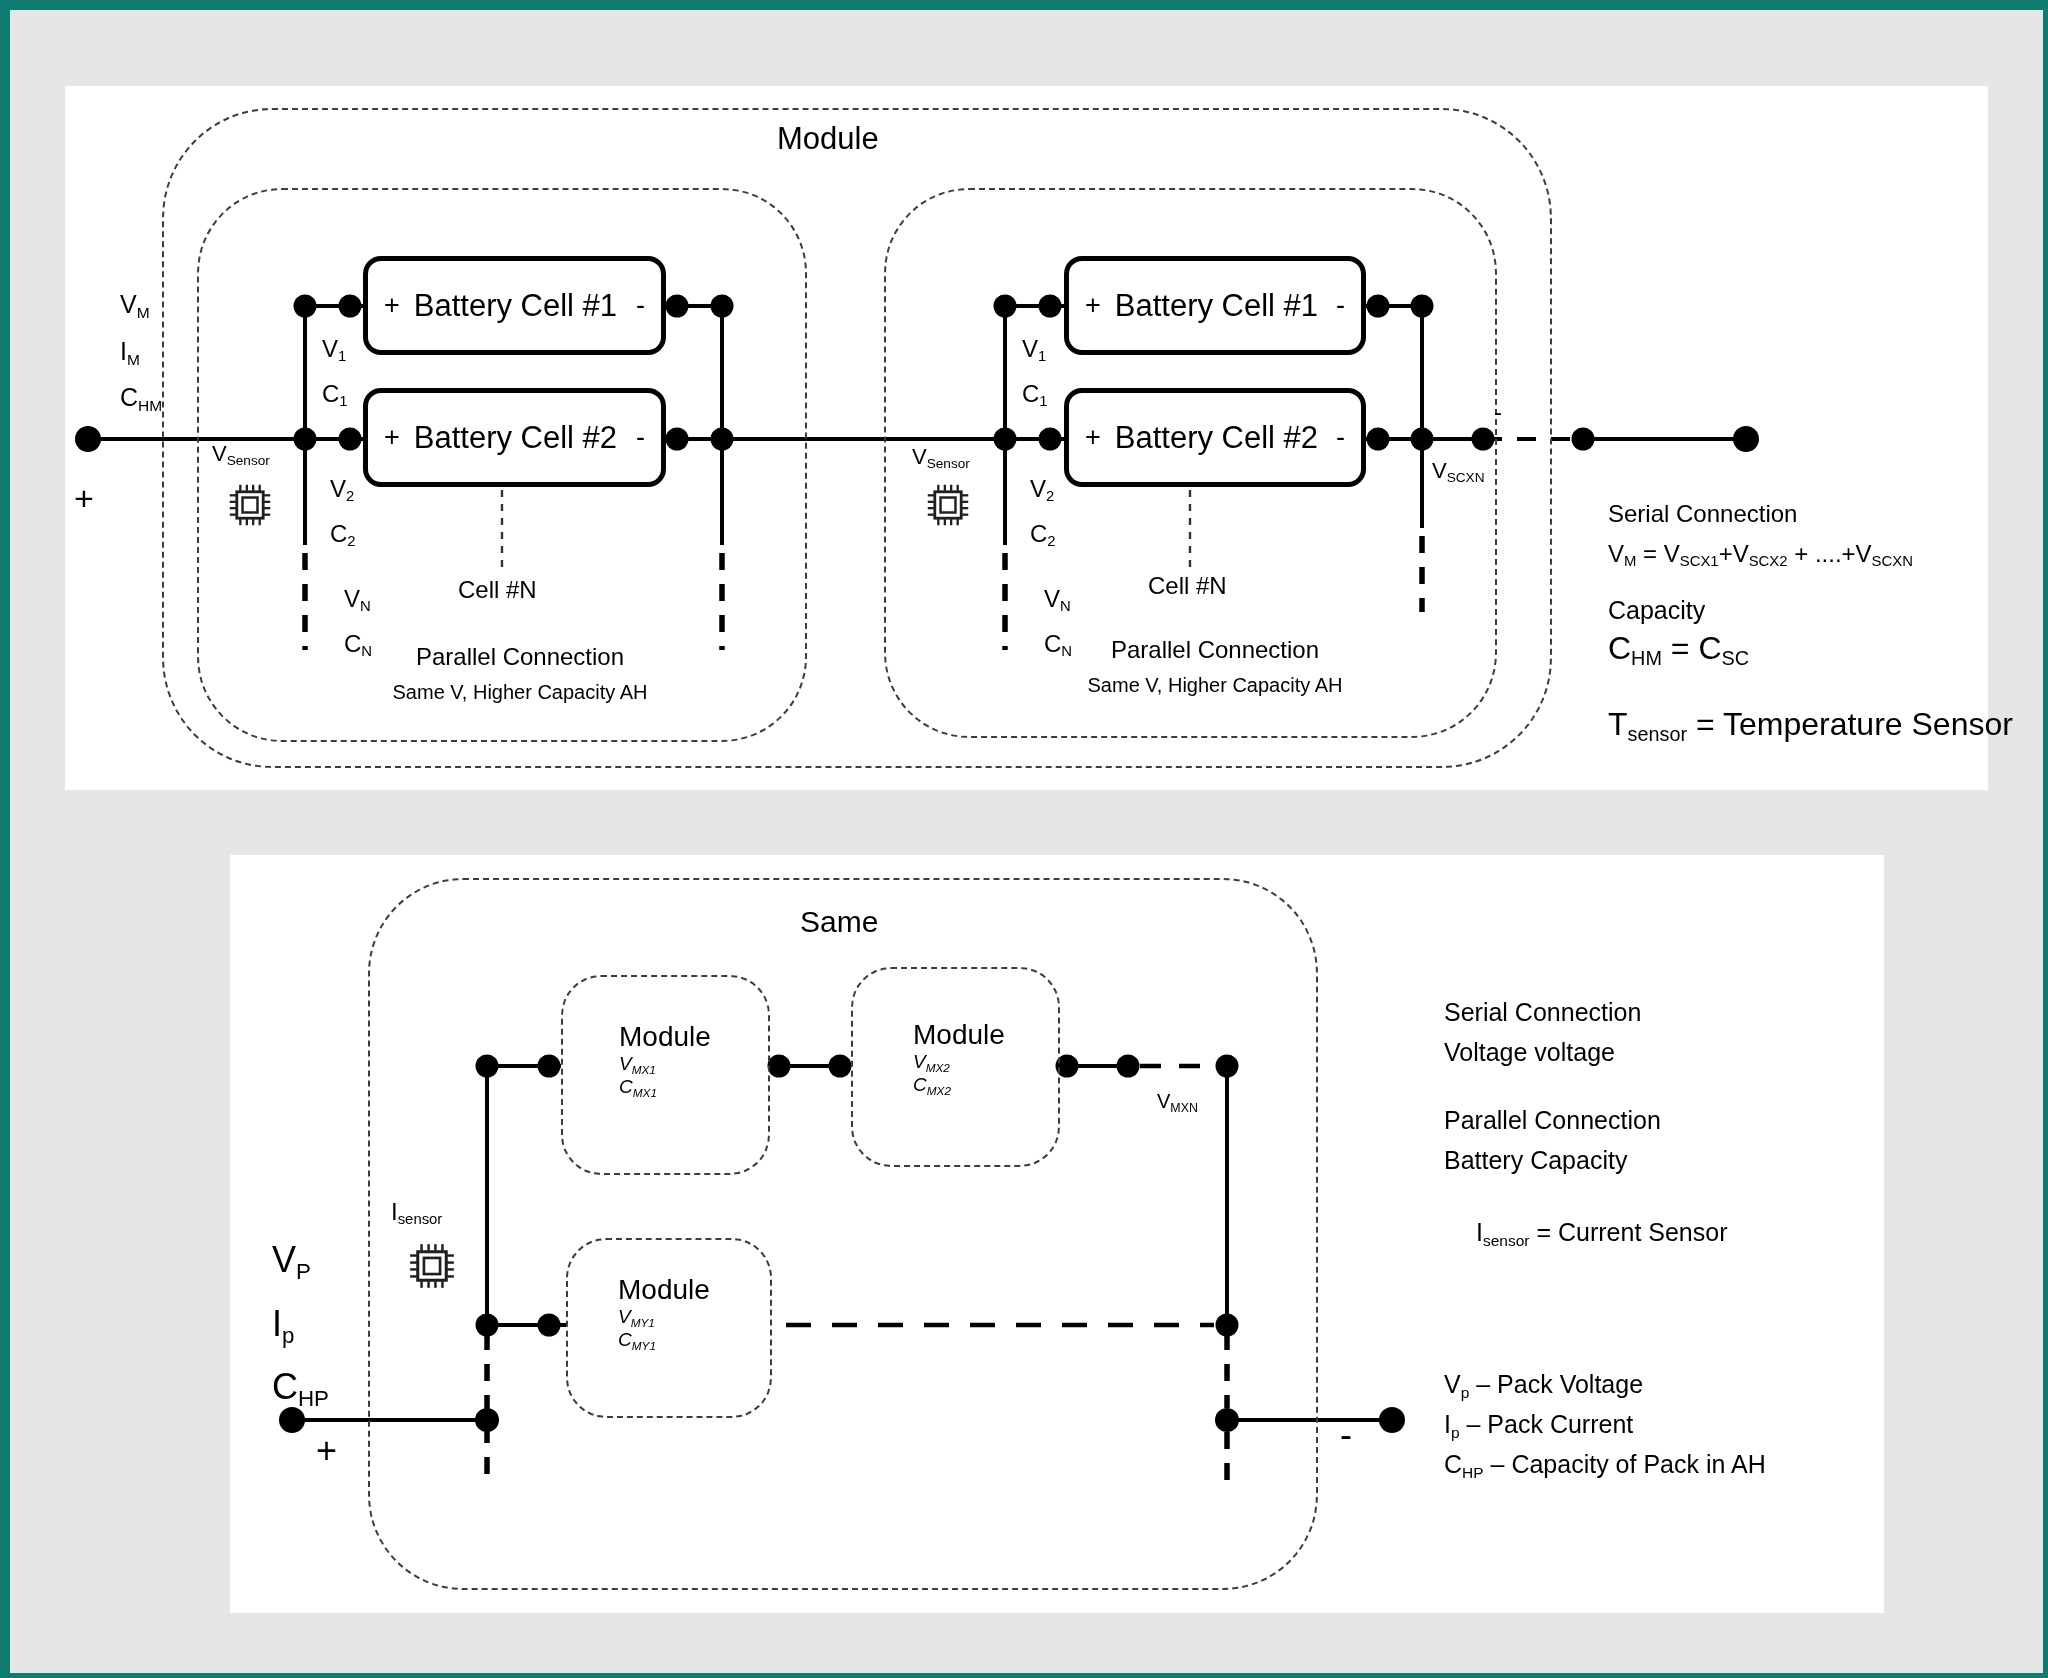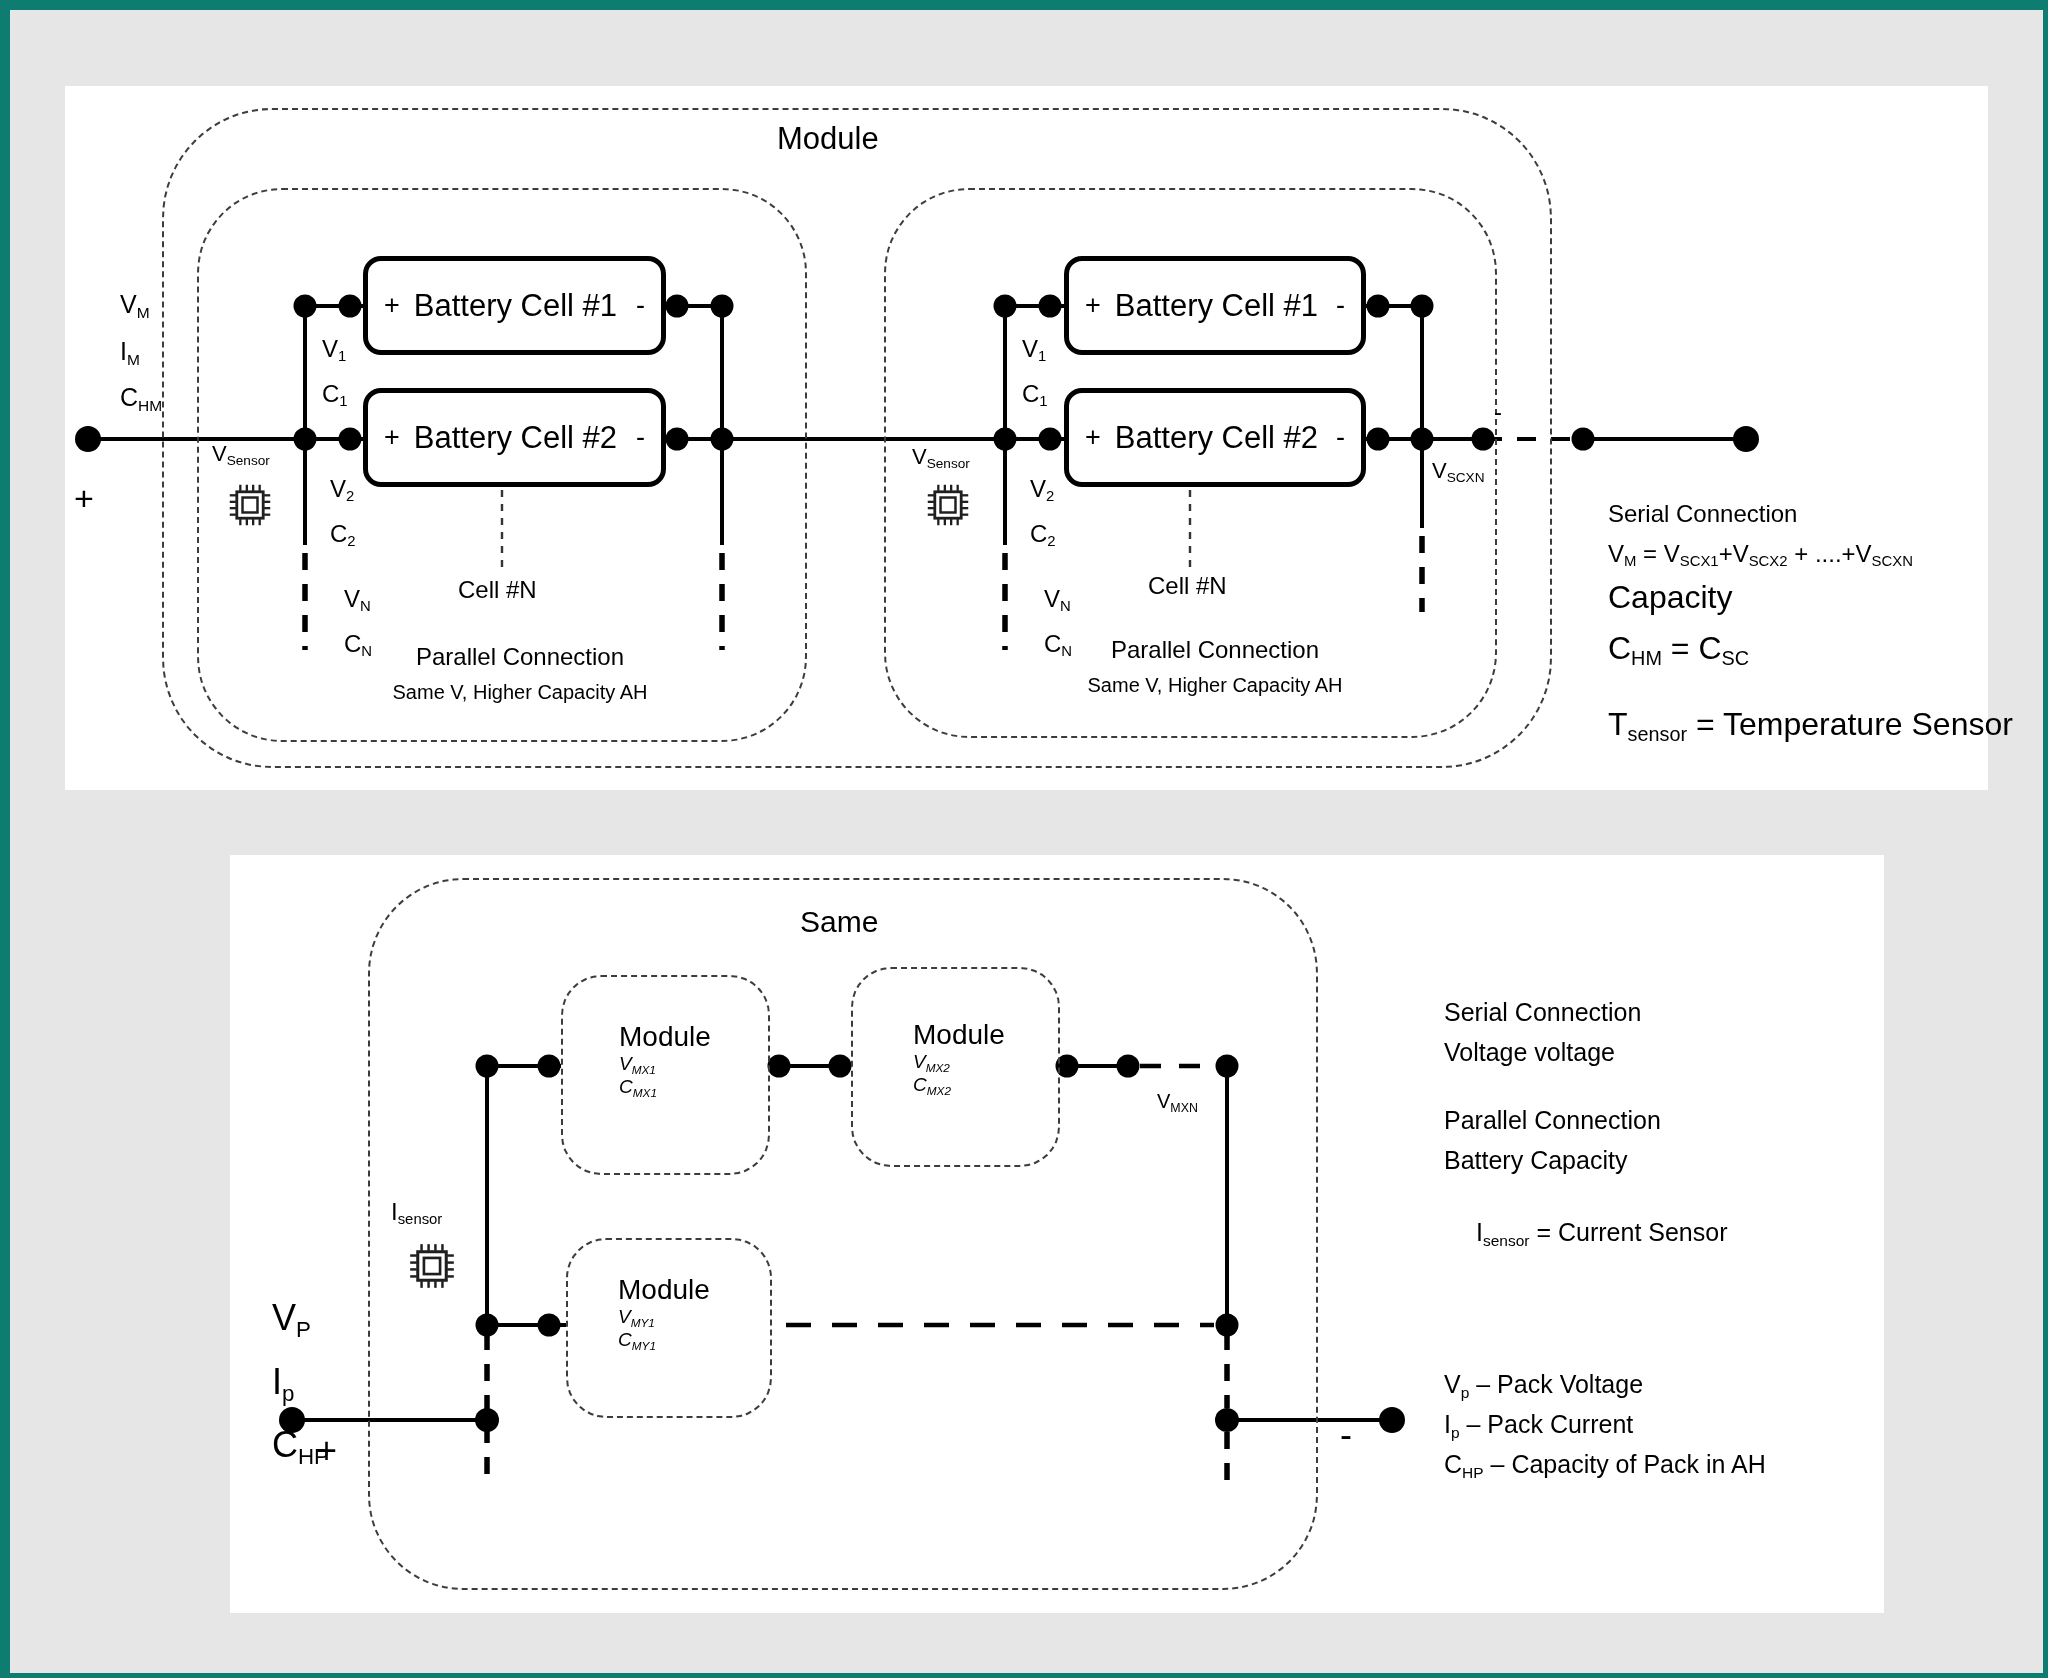--- a/index.html
+++ b/index.html
@@ -231,27 +231,27 @@
 <div class="lbl center" style="left:995px; top:636px; width:440px;">
   <div style="font-size:24px;">Parallel Connection</div>
   <div style="font-size:20px; margin-top:10px;">Same V, Higher Capacity AH</div>
 </div>
 
 <div class="lbl" style="left:1432px; top:458px; font-size:22px;">V<sub>SCXN</sub></div>
 <div class="lbl" style="left:1494px; top:398px; font-size:24px;">-</div>
 
 <div class="lbl" style="left:1608px; top:500px; font-size:24px;">Serial Connection</div>
 <div class="lbl" style="left:1608px; top:540px; font-size:24px;">V<sub>M</sub> = V<sub>SCX1</sub>+V<sub>SCX2</sub> + ....+V<sub>SCXN</sub></div>
-<div class="lbl" style="left:1608px; top:579px; font-size:32px;text-align:right;">Capacity</div>
+<div class="lbl" style="left:1608px; top:596px; font-size:25px;text-align:right;">Capacity</div>
 <div class="lbl" style="left:1608px; top:630px; font-size:32px;">C<sub>HM</sub> = C<sub>SC</sub></div>
 <div class="lbl" style="left:1608px; top:706px; font-size:32px;">T<sub>sensor</sub> = Temperature Sensor</div>
 
 <div class="lbl" style="left:800px; top:904px; font-size:30px;">Same</div>
 
-<div class="lbl" style="left:272px; top:1292px; font-size:36px; line-height:52px;">
+<div class="lbl" style="left:272px; top:1234px; font-size:36px; line-height:52px;">
   <div>V<sub>P</sub></div>
   <div>I<sub>p</sub></div>
   <div>C<sub>HP</sub></div>
 </div>
 
 <div class="lbl" style="left:391px; top:1198px; font-size:24px;">I<sub>sensor</sub></div>
 <div class="lbl" style="left:316px; top:1430px; font-size:36px;">+</div>
 <div class="lbl" style="left:1340px; top:1414px; font-size:36px;">-</div>
 <div class="lbl" style="left:1157px; top:1090px; font-size:20px;">V<sub>MXN</sub></div>
 

